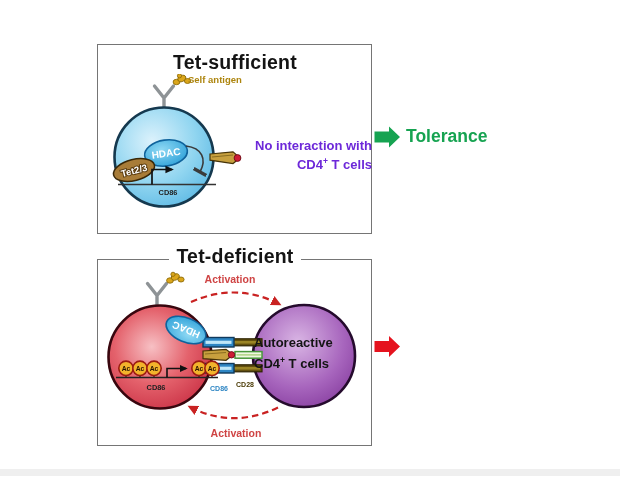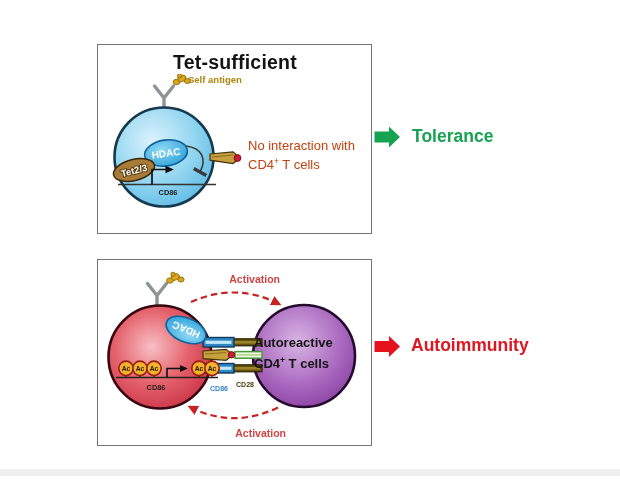--- a/index.html
+++ b/index.html
@@ -8,27 +8,27 @@
   .panel{position:absolute;border:1.5px solid #757575;background:transparent;z-index:1;}
   .panel-top{left:97px;top:44px;width:273px;height:188px;}
   .panel-bottom{left:97px;top:259px;width:273px;height:185px;}
   svg.layer{position:absolute;left:0;top:0;z-index:2;font-family:"Liberation Sans","DejaVu Sans",sans-serif;}
   .txt{position:absolute;z-index:3;}
   .ptitle{left:97px;width:276px;text-align:center;font-size:19.5px;font-weight:bold;color:#141414;letter-spacing:.2px;}
   .ptitle span{background:#fff;padding:0 7px;display:inline-block;}
   .title-top{top:43px;margin-top:8px;}
   .title-bottom{top:245px;}
   .self-antigen{left:188px;top:74px;font-size:9.5px;font-weight:600;color:#ad850e;}
-  .note{left:248px;top:138px;width:124px;text-align:left;font-size:13px;line-height:15.5px;
-        font-weight:400;color:#c2410c;}
+  .note{left:248px;top:138px;width:124px;text-align:right;font-size:13px;line-height:15.5px;
+        font-weight:700;color:#6d28d9;}
   .note sup,.tcell sup{font-size:8.5px;}
-  .outcome{font-size:17.5px;font-weight:600;margin-left:6px;}
+  .outcome{font-size:17.5px;font-weight:600;}
   .tolerance{left:406px;top:126px;color:#16a351;}
   .autoimmunity{left:405px;top:335px;color:#dd1620;}
-  .activation{width:100px;text-align:right;font-size:10.5px;font-weight:600;color:#cf4444;}
+  .activation{width:100px;text-align:center;font-size:10.5px;font-weight:600;color:#cf4444;}
   .activation-top{left:180px;top:273px;}
   .activation-bottom{left:186px;top:427px;}
   .tcell{left:254px;top:335px;width:100px;text-align:left;font-size:13px;line-height:16.5px;
          font-weight:600;color:#141414;}
   .footer-strip{position:absolute;left:0;top:469px;width:620px;height:7px;background:#efefef;z-index:0;}
 </style>
 </head>
 <body>
 
 <div class="stage">
@@ -152,33 +152,35 @@
       <text x="156" y="390" text-anchor="middle" font-size="7.4" font-weight="600" fill="#222">CD86</text>
       <text x="219" y="390.5" text-anchor="middle" font-size="7" font-weight="bold" fill="#2e86c4">CD86</text>
       <text x="245" y="387" text-anchor="middle" font-size="7" font-weight="bold" fill="#4a3a05">CD28</text>
     </g>
     <use href="#blockArrow" transform="translate(374.5,346.5)" fill="#e5131e"></use>
   </svg>
 
   <div class="txt ptitle title-top">
     <span>Tet-sufficient</span>
   </div>
+  <div class="txt ptitle title-bottom">
+    <span>Tet-deficient</span>
+  </div>
 
   <div class="txt self-antigen">Self antigen</div>
 
   <div class="txt note">
     <span>No interaction with</span><br>
     <span>CD4</span><sup>+</sup><span> T cells</span>
   </div>
 
   <div class="txt outcome tolerance">Tolerance</div>
 
   <div class="txt activation activation-top">Activation</div>
   <div class="txt activation activation-bottom">Activation</div>
 
   <div class="txt tcell">
     <span>Autoreactive</span><br>
     <span>CD4</span><sup>+</sup><span> T cells</span>
   </div>
 
-  <div class="txt outcome autoimmunity">Autoimmunity</div>
 
 </div>
 
 </body></html>

